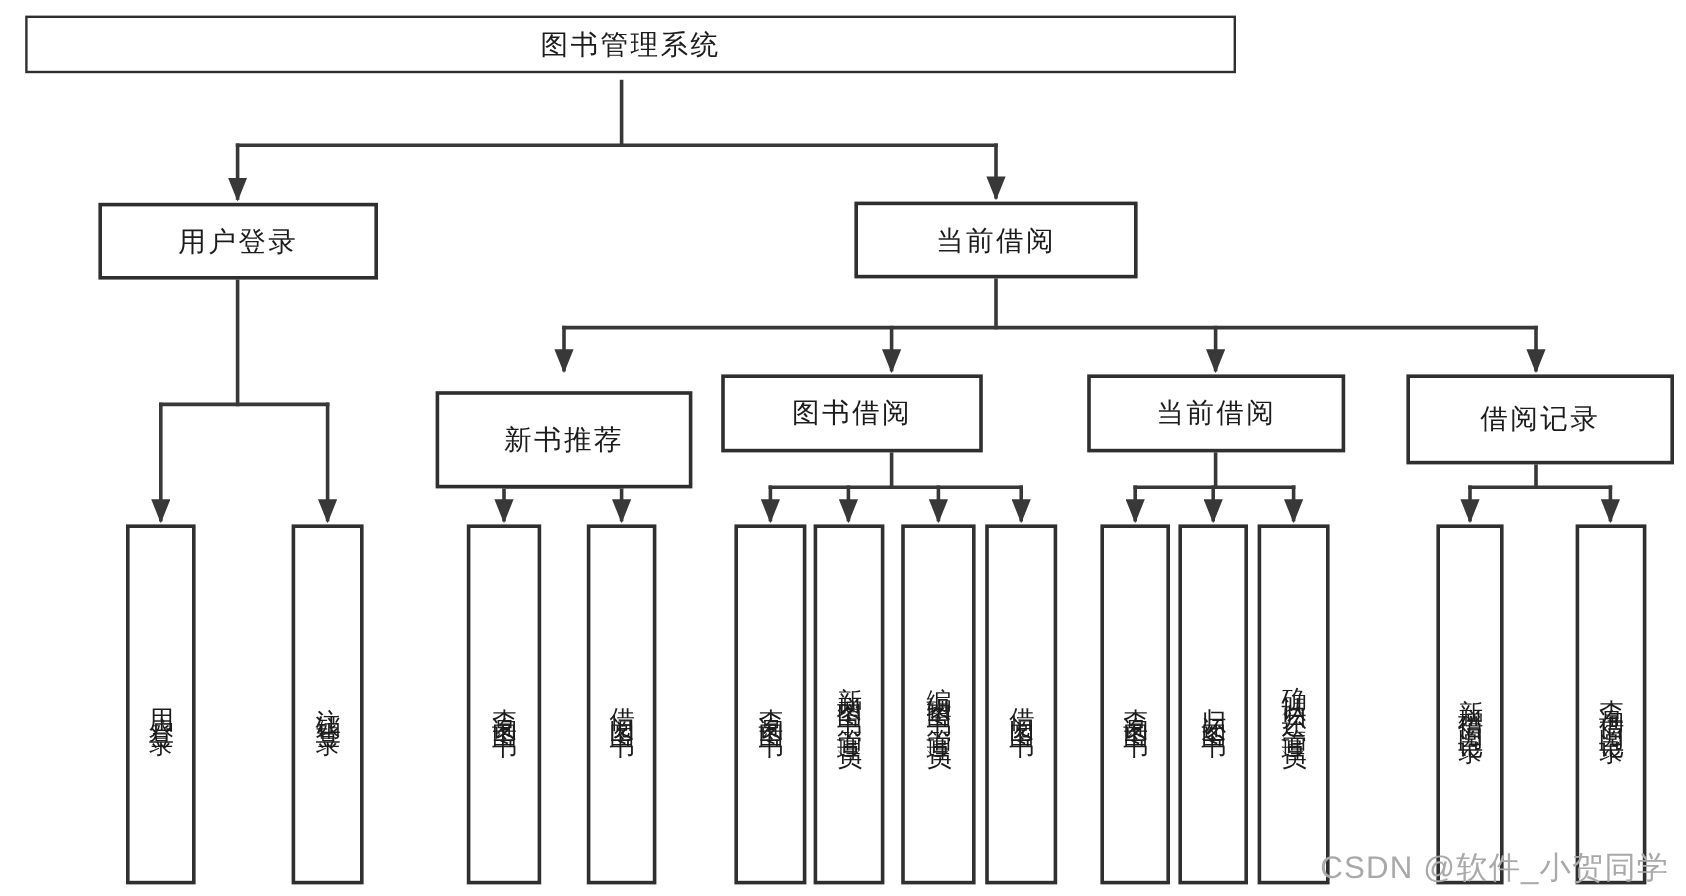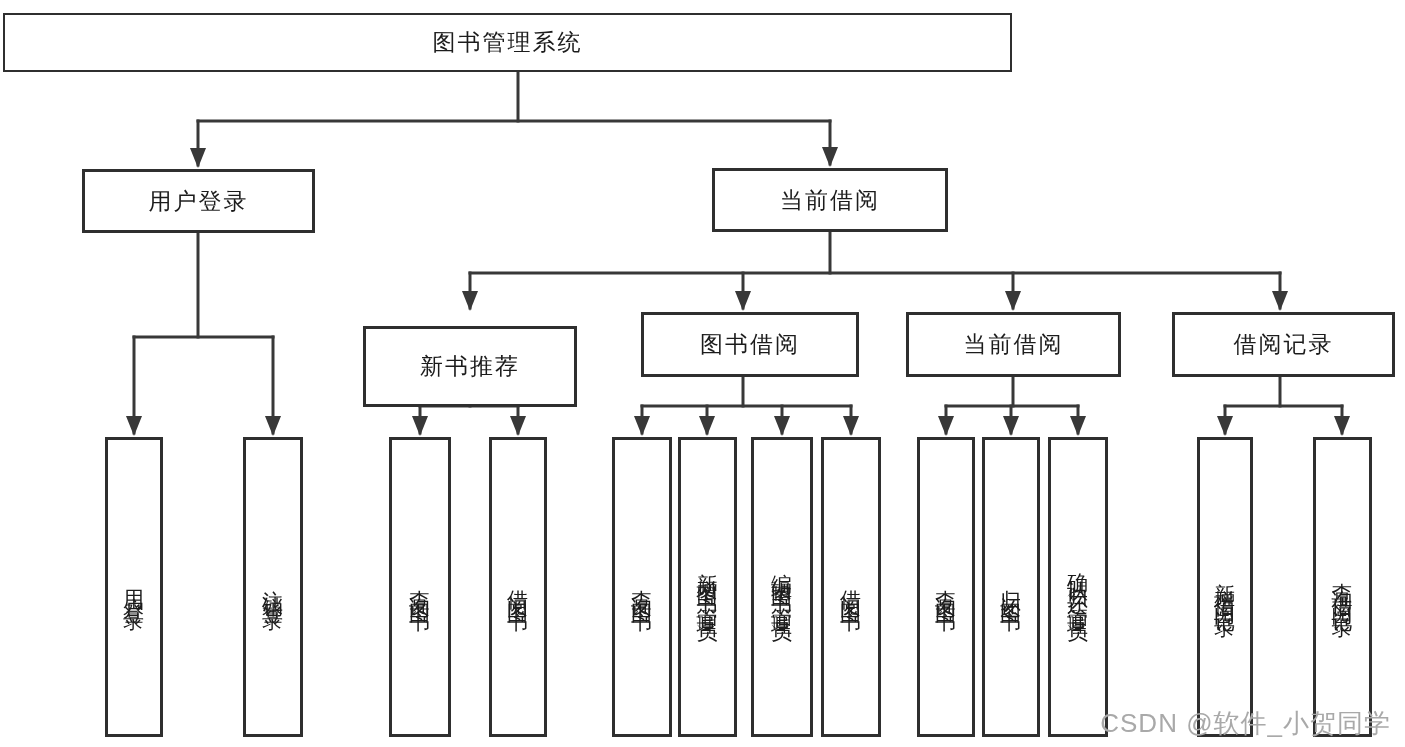--- a/index.html
+++ b/index.html
@@ -37,27 +37,27 @@
     white-space: nowrap;
   }
   .vnode span {
     writing-mode: vertical-rl;
     text-orientation: mixed;
     font-size: 21px;
     letter-spacing: 7px;
     line-height: 1;
   }
   
-  #box-root      { left: 3px;   top: 13px;  width: 1009px; height: 59px; border-width: 2px; }
+  #box-root      { left: 21px;   top: 13px;  width: 1009px; height: 48px; border-width: 2px; }
   #box-l2-0      { left: 82px;   top: 169px; width: 233px;  height: 64px; }
   #box-l2-1      { left: 712px;  top: 168px; width: 236px;  height: 64px; }
   #box-l3-0      { left: 363px;  top: 326px; width: 214px;  height: 81px; }
-  #box-l3-1      { left: 641px;  top: 312px; width: 218px;  height: 65px; }
+  #box-l3-1      { left: 601px;  top: 312px; width: 218px;  height: 65px; }
   #box-l3-2      { left: 906px;  top: 312px; width: 215px;  height: 65px; }
-  #box-l3-3      { left: 1172px; top: 312px; width: 223px;  height: 65px; }
+  #box-l3-3      { left: 1172px; top: 312px; width: 223px;  height: 75px; }
   
   .vnode { top: 437px; height: 300px; }
   #leaf-0  { left: 105px;  width: 58px; }
   #leaf-1  { left: 243px;  width: 60px; }
   #leaf-2  { left: 389px;  width: 62px; }
   #leaf-3  { left: 489px;  width: 58px; }
   #leaf-4  { left: 612px;  width: 60px; }
   #leaf-5  { left: 678px;  width: 59px; }
   #leaf-6  { left: 751px;  width: 62px; }
   #leaf-7  { left: 821px;  width: 60px; }

